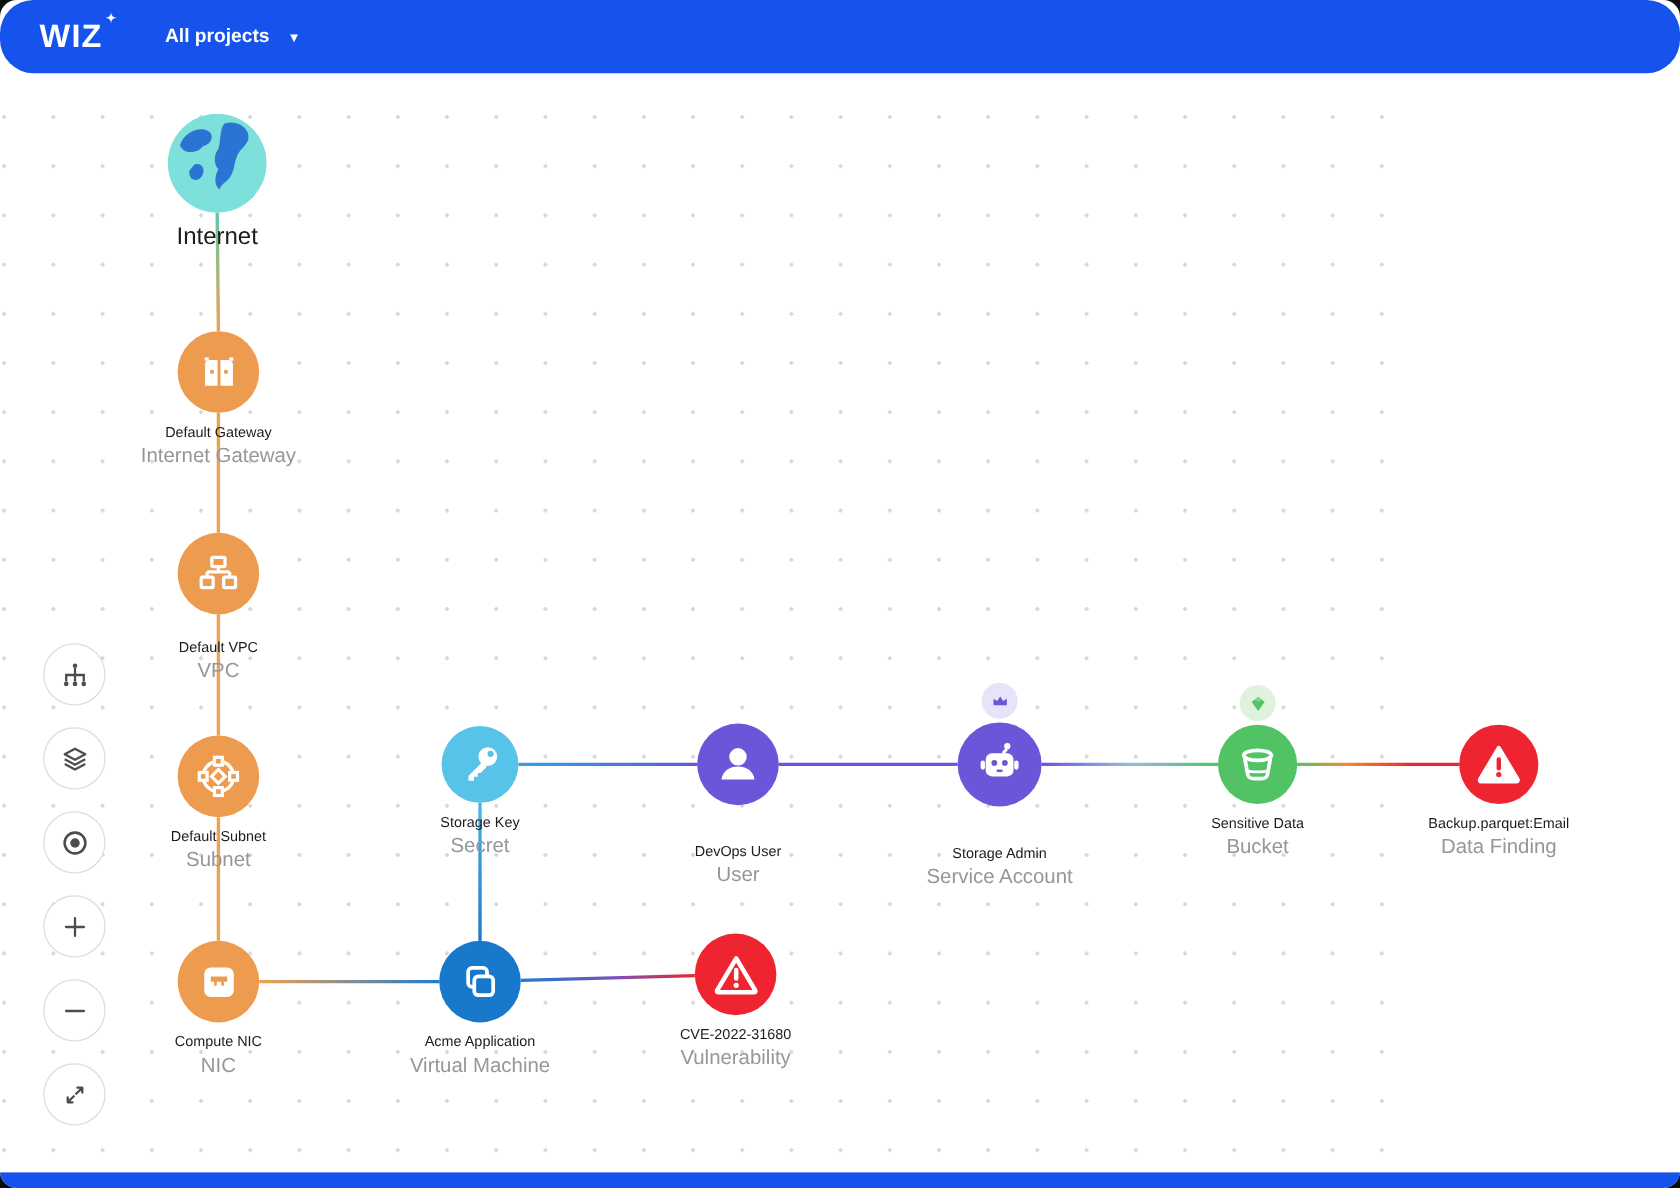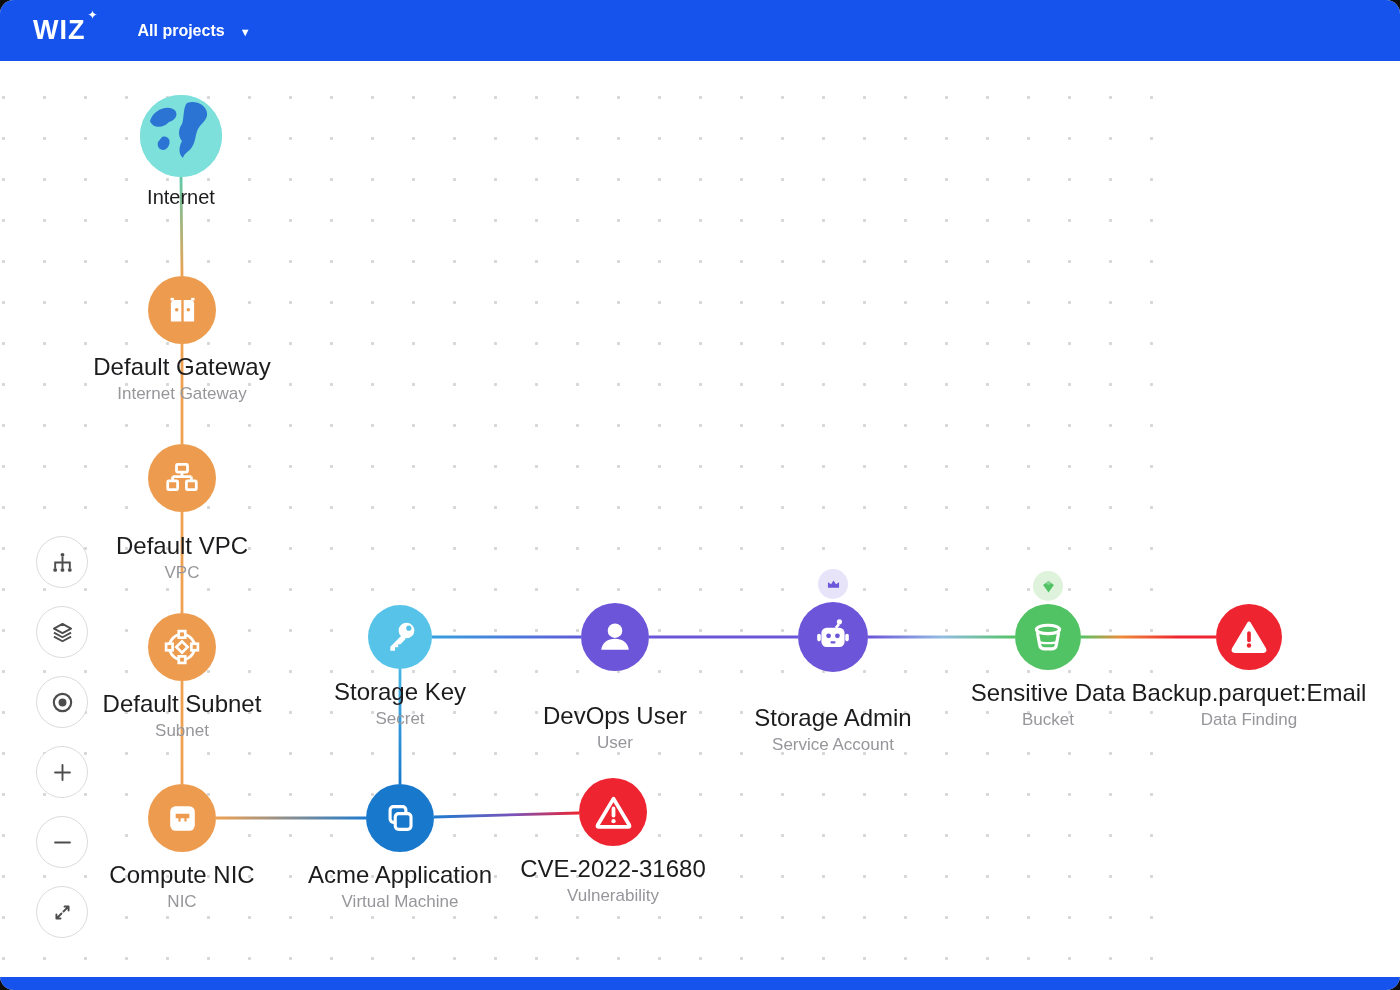--- a/index.html
+++ b/index.html
@@ -19,36 +19,36 @@
   
   .canvas { position:absolute; top:61px; left:0; width:1160px; height:916px;
     background-image:radial-gradient(circle,#d7d7d7 1.4px,rgba(0,0,0,0) 1.5px);
     background-size:41px 41px; background-position:24px 16px; }
   .edges { position:absolute; left:0; top:0; width:1400px; height:916px; }
 
   .gnode { position:absolute; border-radius:50%; display:flex; align-items:center; justify-content:center; cursor:pointer; z-index:2; }
   .gnode svg { display:block; }
   .gbadge { position:absolute; border-radius:50%; display:flex; align-items:center; justify-content:center; z-index:2; }
   .glabel { position:absolute; text-align:center; transform:translateX(-50%); white-space:nowrap; z-index:3; }
-  .glabel .l1 { font-size:24px; color:#1c1c1e; }
+  .glabel .l1 { font-size:12px; color:#1c1c1e; }
   .glabel .l2 { font-size:17px; color:#96969b; margin-top:3px; }
 
   
   .toolbar { position:absolute; left:36px; top:475px; display:flex; flex-direction:column; gap:18px; z-index:4; }
   .tool { width:52px; height:52px; border-radius:50%; background:#fff; border:1px solid #dcdcdc;
     display:flex; align-items:center; justify-content:center; color:#4d4d4d; cursor:pointer; box-sizing:border-box; }
   .tool svg { width:27px; height:27px; }
 
   .bottom-bar { position:absolute; bottom:0; left:0; width:100%; height:13px; z-index:5; }
 </style>
 </head>
 <body>
 
 <div class="app">
-  <header class="nav" style="background: rgb(21, 83, 236);">
+  <header class="nav" style="background: rgb(21, 83, 236); border-radius: 28px;">
     <div class="logo">
       <span>WIZ</span>
       <span class="spark">✦</span>
     </div>
     <div class="proj">
       <span>All projects</span>
       <span class="caret">▼</span>
     </div>
   </header>
 

